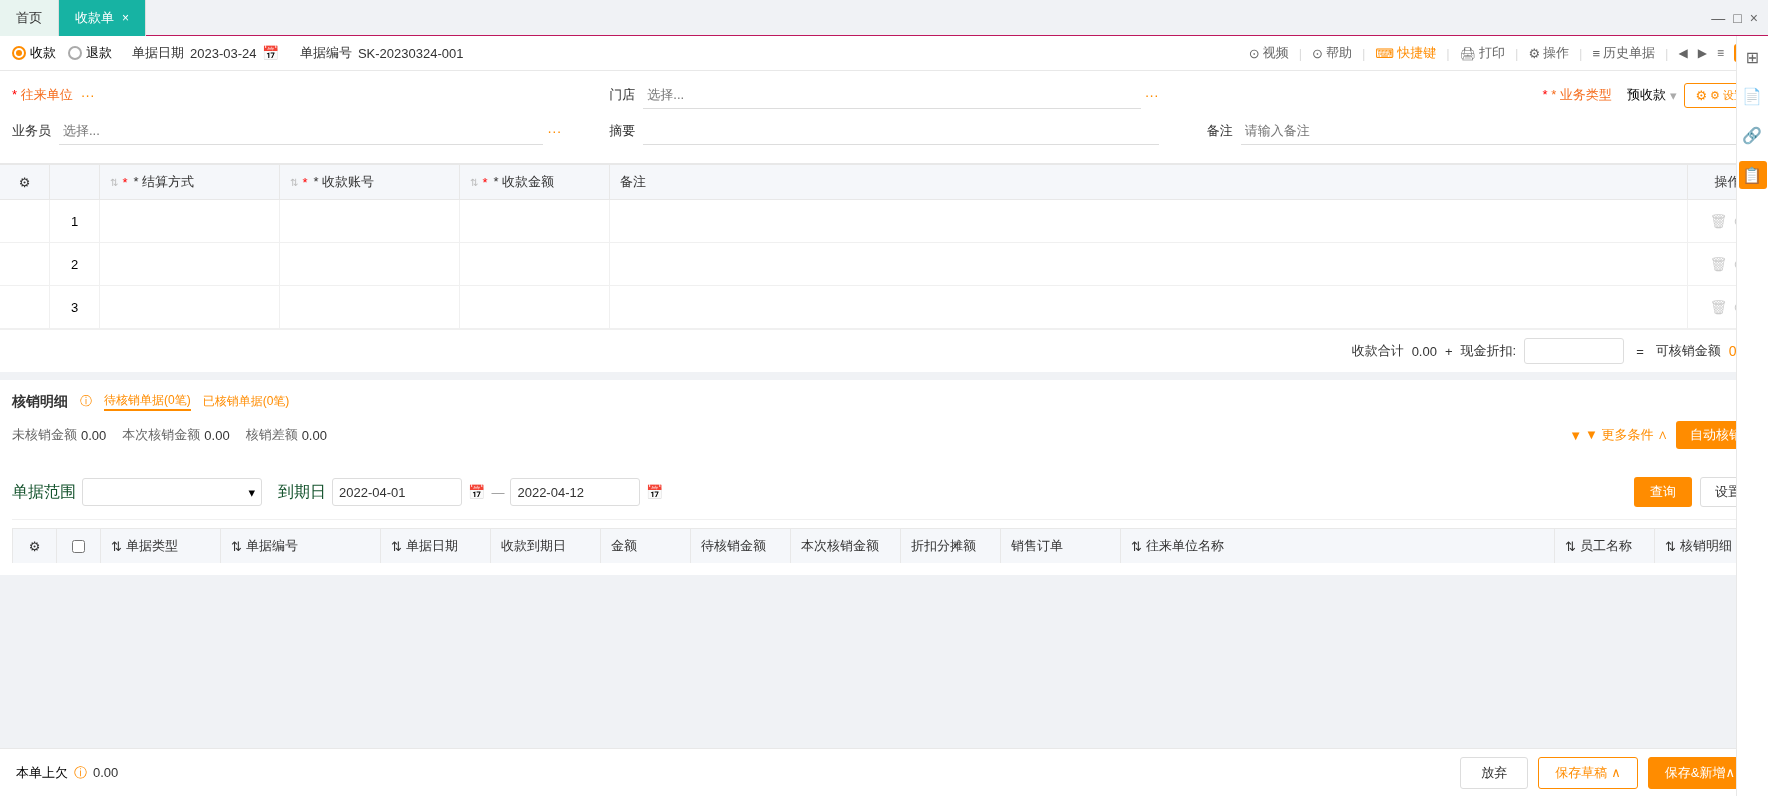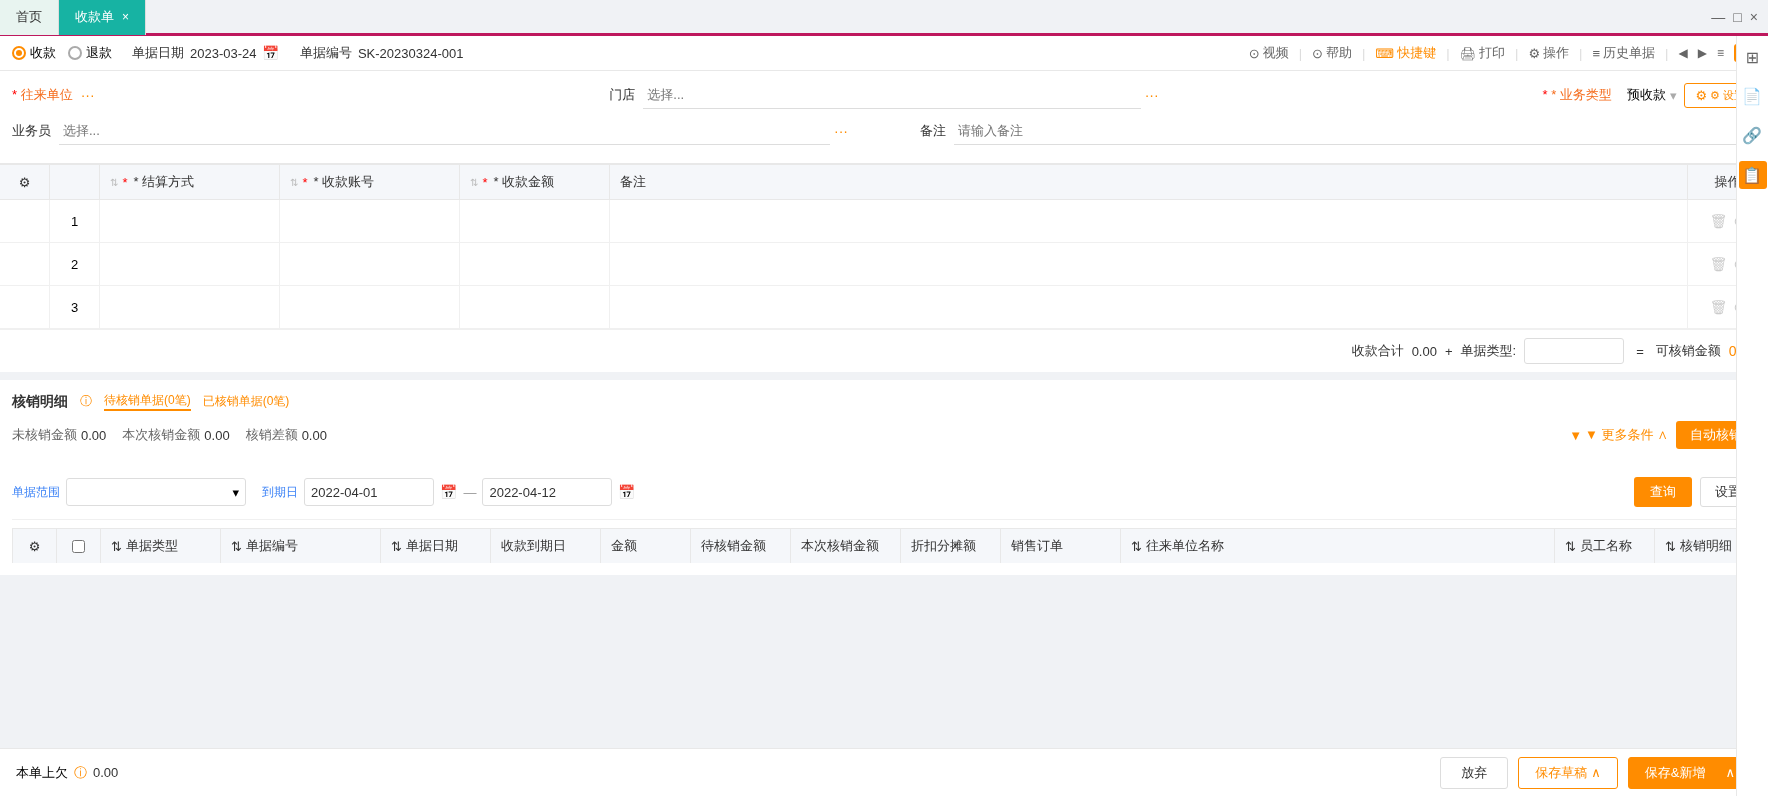--- a/index.html
+++ b/index.html
@@ -1,21 +1,21 @@
 <!DOCTYPE html>
 <html><head>
   <meta charset="utf-8">
   <style>
     * { box-sizing: border-box; margin: 0; padding: 0; font-family: 'Microsoft YaHei', 'PingFang SC', sans-serif; font-size: 13px; }
     body { background: #f0f2f5; width: 1768px; min-height: 796px; overflow: hidden; }
 
     
     .tab-bar {
       display: flex; align-items: center; background: #f0f2f5; height: 36px;
-      border-bottom: 3px solid #be185d; padding: 0;
+      border-bottom: 1px solid #be185d; padding: 0;
     }
     .tab-item {
       padding: 0 16px; height: 36px; display: flex; align-items: center;
       cursor: pointer; font-size: 13px; color: #333; border-right: 1px solid #ddd;
     }
     .tab-item.home { background: #e8f4f0; color: #333; }
     .tab-item.active { background: #17b3a3; color: #fff; }
     .tab-close { margin-left: 8px; font-size: 12px; cursor: pointer; }
     .tab-bar-right { margin-left: auto; display: flex; align-items: center; padding-right: 10px; gap: 8px; }
     .tab-bar-right span { cursor: pointer; font-size: 14px; color: #666; }
@@ -137,21 +137,21 @@
       background: #ff8c00; color: #fff; border: none; padding: 5px 14px;
       border-radius: 3px; cursor: pointer; font-size: 13px;
     }
 
     
     .filter-row {
       display: flex; align-items: center; gap: 16px; padding: 8px 0 12px 0;
       border-bottom: 1px solid #f0f0f0; margin-bottom: 8px;
     }
     .filter-field { display: flex; align-items: center; gap: 6px; }
-    .filter-label { color: #3b82f6; white-space: nowrap; font-size: 12px; }
+    .filter-label { color: #14532d; white-space: nowrap; font-size: 16px; }
     .filter-select {
       width: 180px; height: 28px; border: 1px solid #ddd; border-radius: 3px;
       padding: 0 6px; outline: none; background: #fff;
       display: flex; align-items: center; justify-content: space-between; cursor: pointer;
     }
     .filter-date {
       width: 130px; height: 28px; border: 1px solid #ddd; border-radius: 3px;
       padding: 0 6px; outline: none; background: #fff; color: #333;
     }
     .date-range { display: flex; align-items: center; gap: 6px; }
@@ -205,21 +205,21 @@
       padding: 6px 20px; border-radius: 3px; cursor: pointer; font-size: 13px;
     }
     .btn-draft {
       background: #fff; border: 1px solid #ff8c00; color: #ff8c00;
       padding: 6px 16px; border-radius: 3px; cursor: pointer; font-size: 13px;
       display: flex; align-items: center; gap: 4px;
     }
     .btn-save-new {
       background: #ff8c00; border: 1px solid #ff8c00; color: #fff;
       padding: 6px 16px; border-radius: 3px; cursor: pointer; font-size: 13px;
-      display: flex; align-items: center; gap: 20px;
+      display: flex; align-items: center; gap: 0;
     }
 
     
     .right-sidebar {
       position: fixed; right: 0; top: 36px; bottom: 0; width: 32px;
       background: #fff; border-left: 1px solid #e8e8e8;
       display: flex; flex-direction: column; align-items: center; padding-top: 8px; gap: 12px;
     }
     .sidebar-icon { color: #666; cursor: pointer; font-size: 16px; padding: 4px; }
     .sidebar-icon.orange { color: #ff8c00; background: #ff8c00; color: #fff; width: 28px; height: 28px; display: flex; align-items: center; justify-content: center; border-radius: 3px; }
@@ -333,20 +333,24 @@
     </div>
     <div class="form-row">
 
       <div class="form-field" style="flex: 2;">
         <span class="form-field-label normal">业务员</span>
         <input class="form-input" type="text" style="margin-left: 4px;" placeholder="选择...">
         <span class="more-btn">···</span>
       </div>
       <div class="form-divider"></div>
 
+      <div class="form-field" style="flex: 2; margin-left: 24px;">
+        <span class="form-field-label normal">摘要</span>
+        <input class="form-input" type="text" style="margin-left: 4px;">
+      </div>
       <div class="form-divider"></div>
 
       <div class="form-field" style="flex: 2; margin-left: 24px;">
         <span class="form-field-label normal">备注</span>
         <input class="form-input" type="text" style="margin-left: 4px; color: rgb(204, 204, 204);" placeholder="请输入备注">
       </div>
     </div>
   </div>
 
   <div class="table-container">
@@ -421,21 +425,21 @@
         <span class="op-icon">🗑</span>
         <span class="op-icon">⊕</span>
       </div>
     </div>
   </div>
 
   <div class="summary-row">
     <span class="summary-text">收款合计</span>
     <span class="summary-value">0.00</span>
     <span class="summary-text">+</span>
-    <span class="summary-text">单据类型:</span>
+    <span class="summary-text">现金折扣:</span>
     <input class="summary-input" type="text" style="">
     <span class="summary-eq">=</span>
     <span class="summary-text">可核销金额</span>
     <span class="summary-orange">0.00</span>
   </div>
 
   <div class="section-divider"></div>
 
   <div class="verification-section">
     <div class="section-header">

